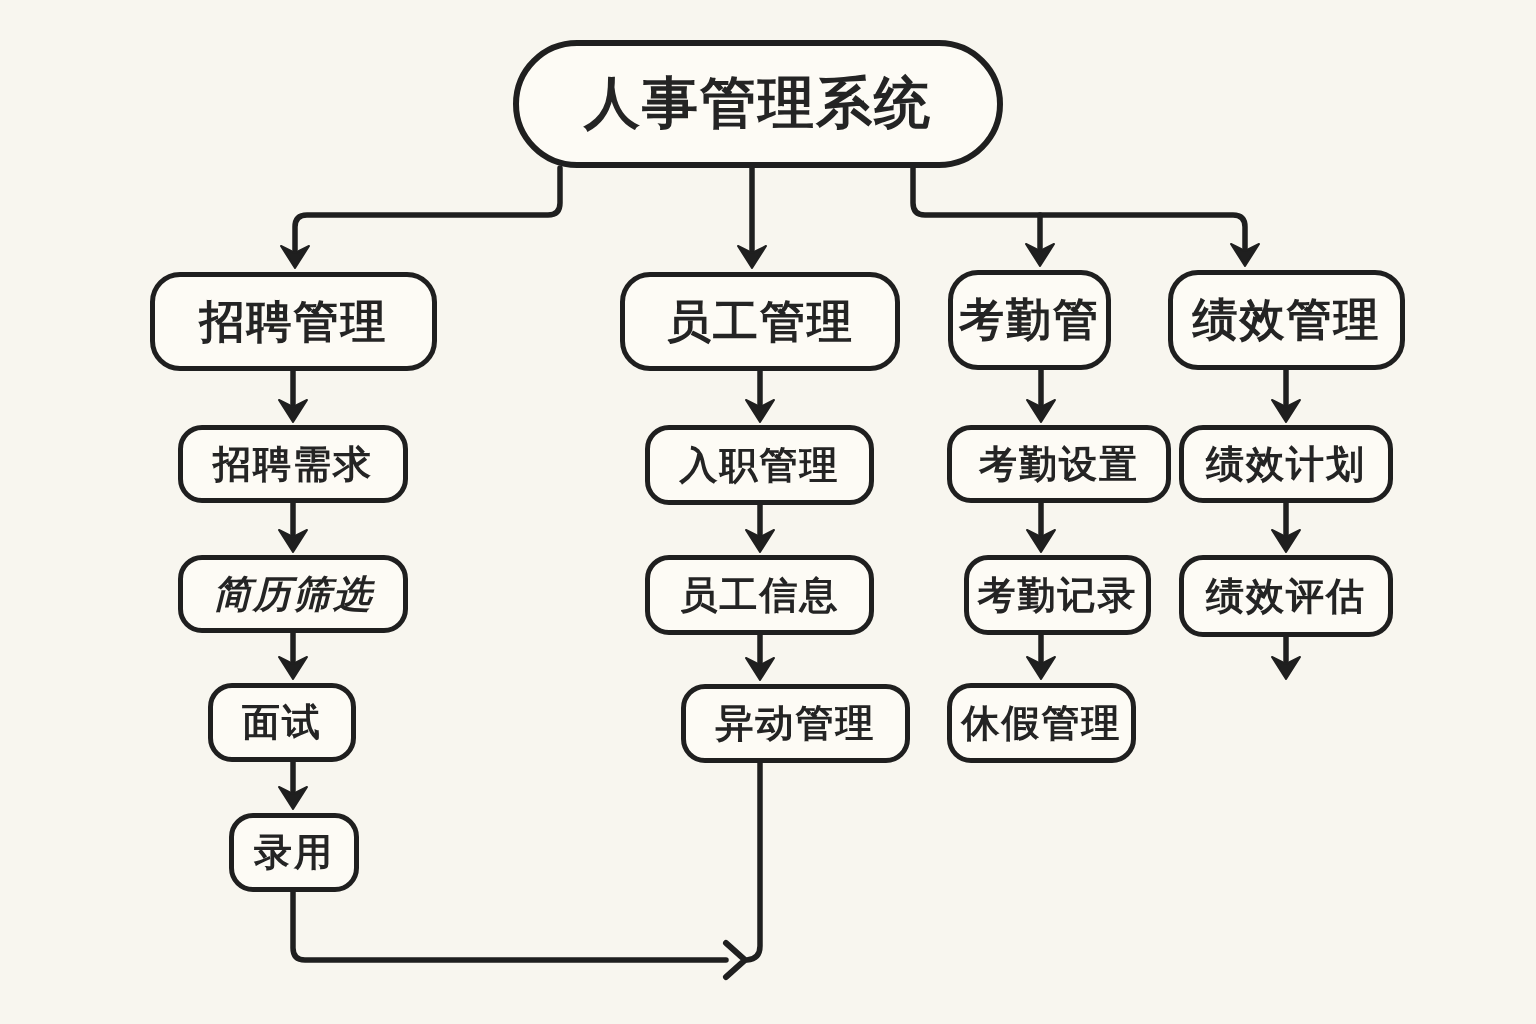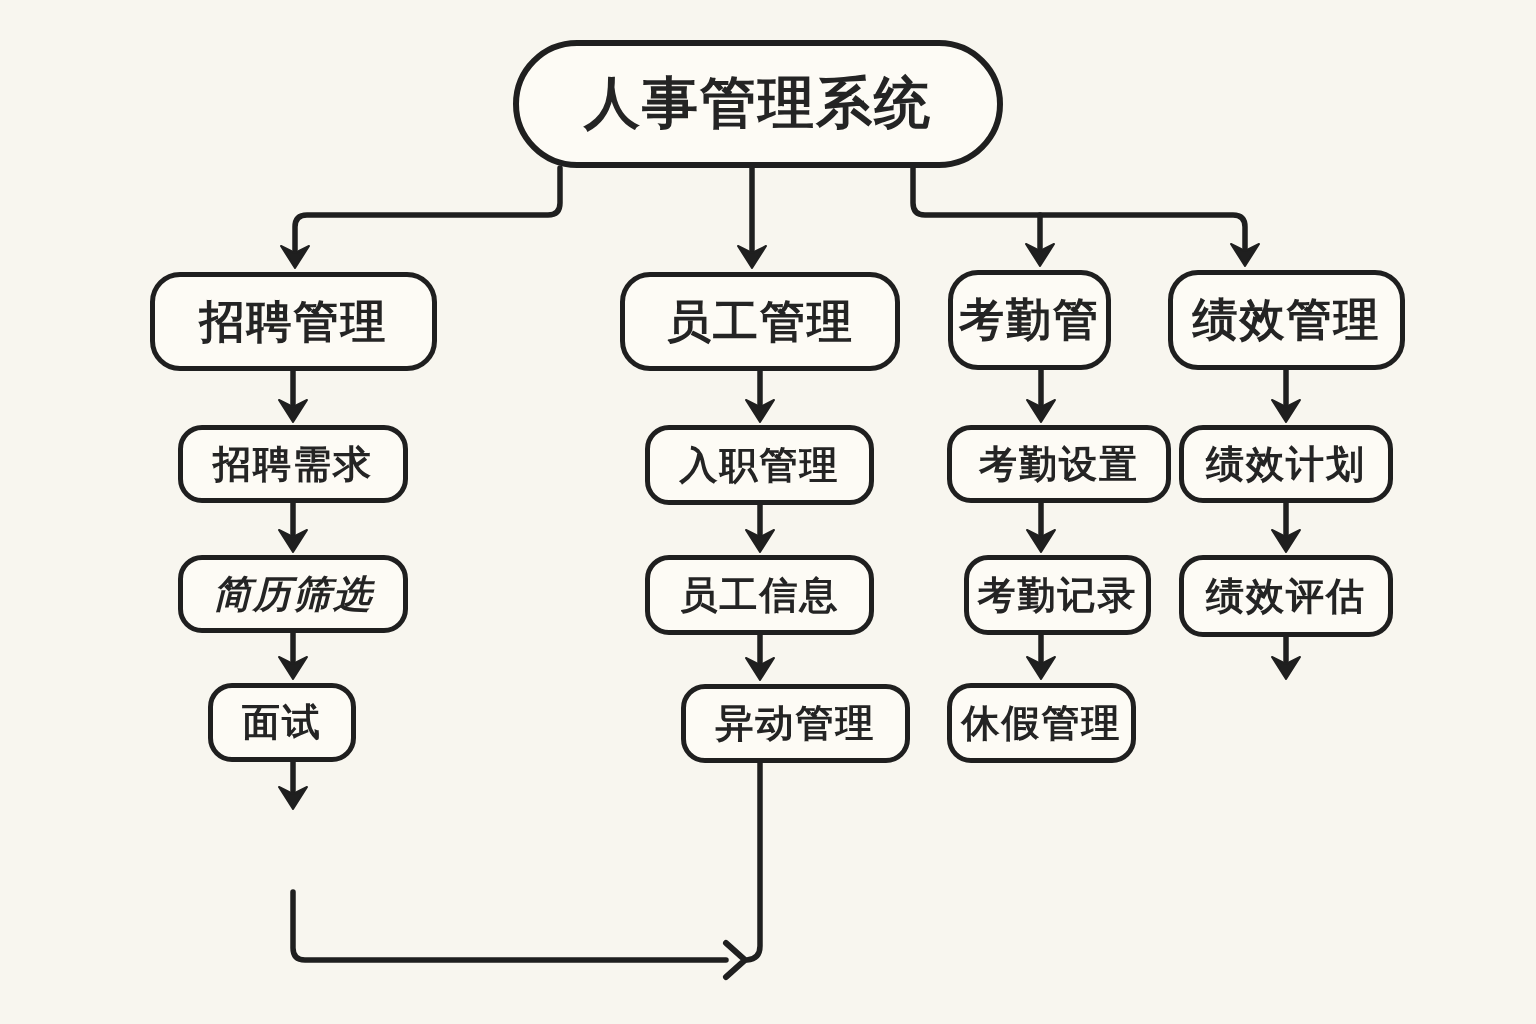--- a/index.html
+++ b/index.html
@@ -105,20 +105,23 @@
 
   <div class="node node-l3" style="left:178px;top:425px;width:230px;height:78px;">
     <span>招聘需求</span>
   </div>
   <div class="node node-l3" style="left:178px;top:555px;width:230px;height:78px;font-style:italic;">
     <span>简历筛选</span>
   </div>
   <div class="node node-l3" style="left:208px;top:683px;width:148px;height:79px;">
     <span>面试</span>
   </div>
+  <div class="node node-l3" style="left:229px;top:813px;width:130px;height:79px;">
+    <span>录用</span>
+  </div>
 
   <div class="node node-l3" style="left:645px;top:425px;width:229px;height:80px;">
     <span>入职管理</span>
   </div>
   <div class="node node-l3" style="left:645px;top:555px;width:229px;height:80px;">
     <span>员工信息</span>
   </div>
   <div class="node node-l3" style="left:645px;top:684px;width:229px;height:79px;margin-left:36px;">
     <span>异动管理</span>
   </div>

